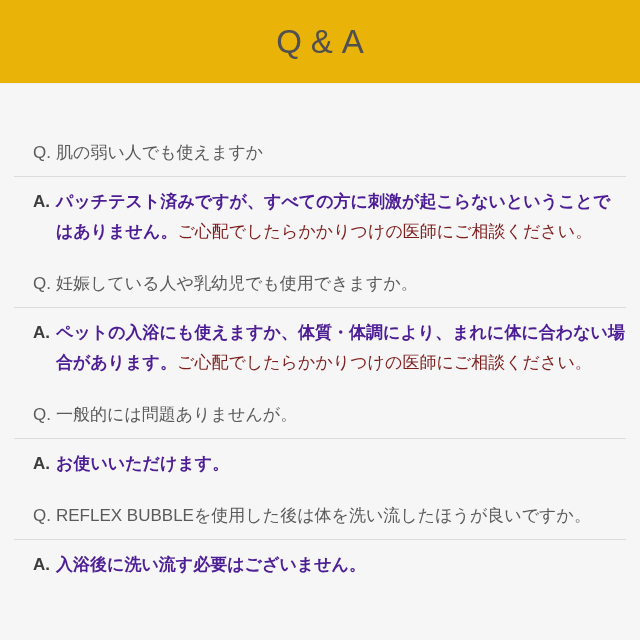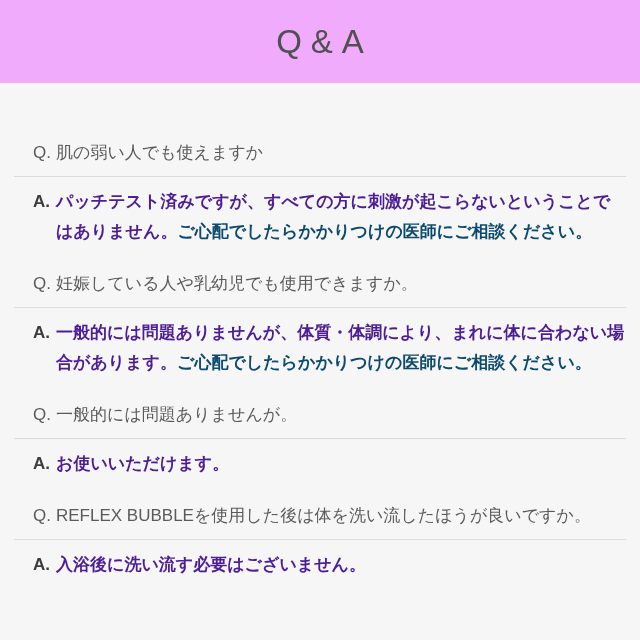--- a/index.html
+++ b/index.html
@@ -11,21 +11,21 @@
     font-family: "Liberation Sans", "DejaVu Sans", sans-serif;
   }
   .page {
     width: 640px;
     height: 640px;
     display: flex;
     flex-direction: column;
   }
   .header {
     height: 83px;
-    background: #f0abfc;
+    background: #eab308;
     display: flex;
     align-items: center;
     justify-content: center;
     flex: none;
   }
   .page-title {
     font-size: 33px;
     font-weight: 300;
     color: #505050;
     letter-spacing: 9px;
@@ -65,22 +65,22 @@
     width: 23px;
     font-weight: 700;
     color: #3c3c3c;
   }
   .a-text { flex: 1; }
   .a-highlight {
     font-weight: 700;
     color: #4c1d95;
   }
   .a-normal {
-    font-weight: 700;
-    color: #0c4a6e;
+    font-weight: 400;
+    color: #7f1d1d;
   }
 </style>
 </head>
 <body>
 
 <div class="page">
   <div class="header">
     <div class="page-title">Q&amp;A</div>
   </div>
 
@@ -99,21 +99,21 @@
       </div>
 
       <div class="qa-item">
         <div class="q-row">
           <span class="q-prefix">Q.</span>
           <span class="q-text">妊娠している人や乳幼児でも使用できますか。</span>
         </div>
         <hr class="qa-divider">
         <div class="a-row">
           <span class="a-prefix">A.</span>
-          <span class="a-text"><span class="a-highlight">一般的には問題ありませんが、体質・体調により、まれに体に合わない場合があります。</span><span class="a-normal">ご心配でしたらかかりつけの医師にご相談ください。</span></span>
+          <span class="a-text"><span class="a-highlight">ペットの入浴にも使えますか、体質・体調により、まれに体に合わない場合があります。</span><span class="a-normal">ご心配でしたらかかりつけの医師にご相談ください。</span></span>
         </div>
       </div>
 
       <div class="qa-item">
         <div class="q-row">
           <span class="q-prefix">Q.</span>
           <span class="q-text">一般的には問題ありませんが。</span>
         </div>
         <hr class="qa-divider">
         <div class="a-row">

